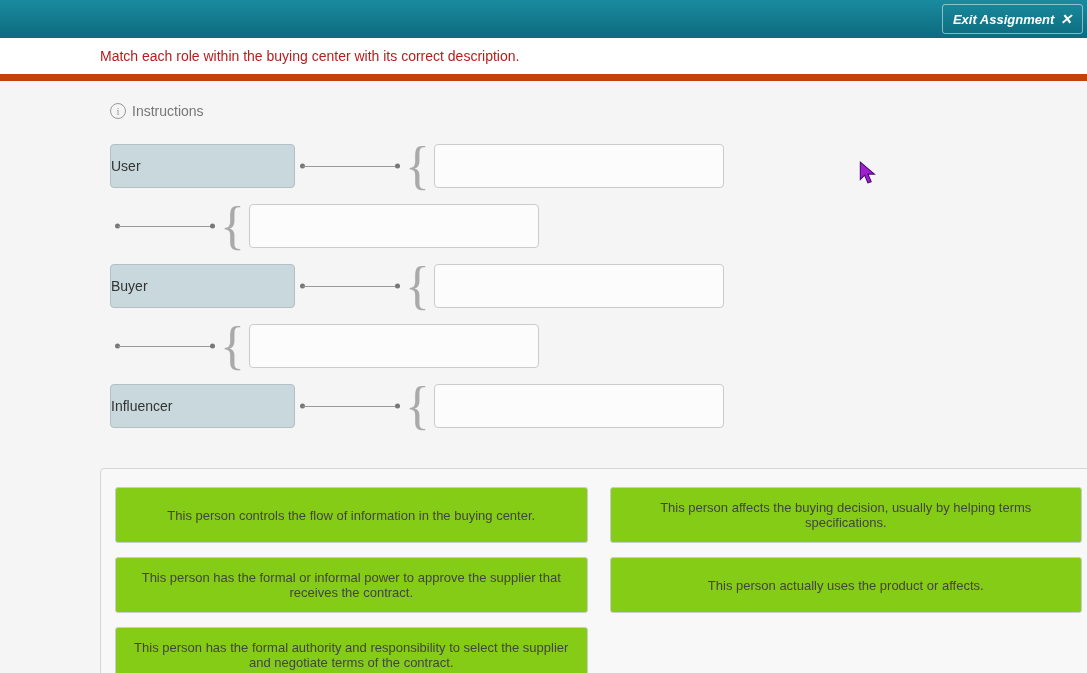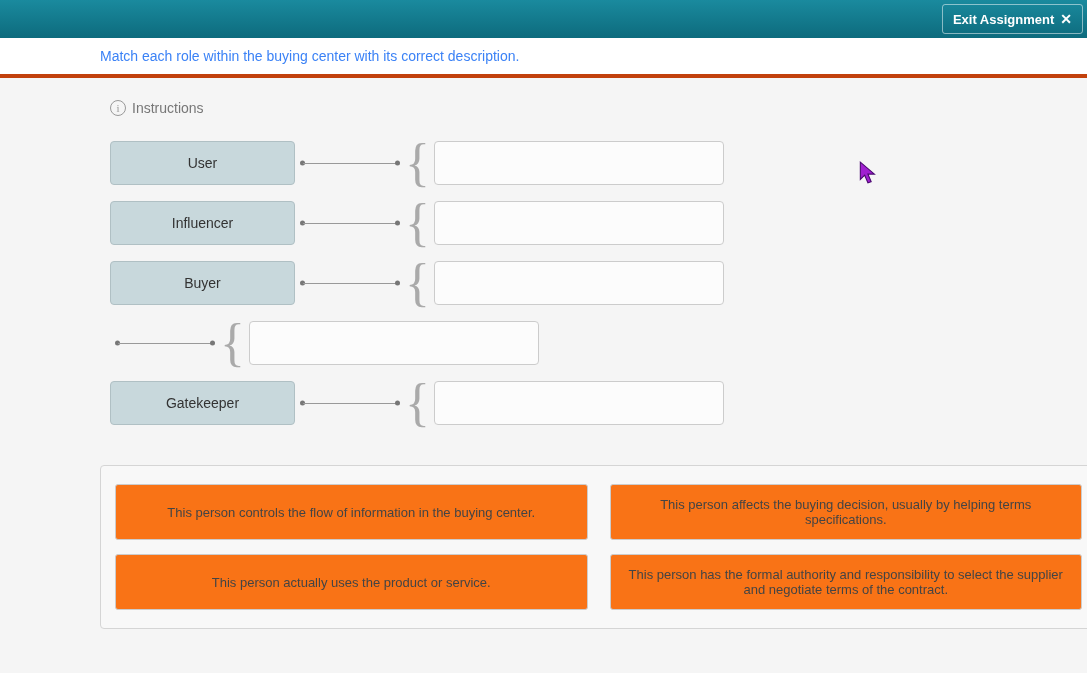--- a/index.html
+++ b/index.html
@@ -28,31 +28,32 @@
       border: 1px solid rgba(255,255,255,0.5);
       color: #fff;
       padding: 6px 10px;
       font-size: 13px;
       font-weight: bold;
       display: flex;
       align-items: center;
       gap: 6px;
       cursor: pointer;
       border-radius: 3px;
+      font-style: italic;
     }
     .exit-btn .x {
       font-weight: bold;
       font-size: 14px;
     }
     .prompt-bar {
       background: #fff;
       padding: 10px 18px 10px 100px;
       font-size: 14px;
-      color: #3b82f6;
-      border-bottom: 4px solid #c2410c;
+      color: #b91c1c;
+      border-bottom: 7px solid #c2410c;
     }
     .content-area {
       padding: 20px 30px 0 110px;
     }
     .instructions-link {
       display: inline-flex;
       align-items: center;
       gap: 6px;
       color: #777;
       font-size: 14px;
@@ -82,21 +83,21 @@
       align-items: center;
     }
     .role-box {
       width: 185px;
       height: 44px;
       background: #c8d8dc;
       border: 1px solid #b0c0c4;
       border-radius: 4px;
       display: flex;
       align-items: center;
-      justify-content: center;
+      justify-content: flex-start;
       font-size: 14px;
       color: #333;
       cursor: default;
       flex-shrink: 0;
     }
     .connector {
       width: 110px;
       height: 44px;
       position: relative;
       flex-shrink: 0;
@@ -142,21 +143,21 @@
       border-radius: 4px;
       padding: 18px 14px;
       background: #f8f8f8;
       display: grid;
       grid-template-columns: 1fr 1fr;
       gap: 14px 22px;
       margin-left: -10px;
       margin-right: -40px;
     }
     .answer-card {
-      background: #f97316;
+      background: #84cc16;
       border: 1px solid #ccc;
       border-radius: 3px;
       padding: 12px 16px;
       font-size: 13px;
       color: #444;
       text-align: center;
       cursor: grab;
       display: flex;
       align-items: center;
       justify-content: center;
@@ -199,75 +200,75 @@
         </div>
       <div class="connector">
           <div class="connector-dot-left"></div>
           <div class="connector-line"></div>
           <div class="connector-dot-right"></div>
         </div>
       <span class="brace">{</span>
       <div class="drop-target"></div>
     </div>
     <div class="match-row">
+      <div class="connector">
+          <div class="connector-dot-left"></div>
+          <div class="connector-line"></div>
+          <div class="connector-dot-right"></div>
+        </div>
+      <span class="brace">{</span>
+      <div class="drop-target"></div>
+    </div>
+    <div class="match-row">
+      <div class="role-box">
+          <span>Buyer</span>
+        </div>
+      <div class="connector">
+          <div class="connector-dot-left"></div>
+          <div class="connector-line"></div>
+          <div class="connector-dot-right"></div>
+        </div>
+      <span class="brace">{</span>
+      <div class="drop-target"></div>
+    </div>
+    <div class="match-row">
+      <div class="connector">
+          <div class="connector-dot-left"></div>
+          <div class="connector-line"></div>
+          <div class="connector-dot-right"></div>
+        </div>
+      <span class="brace">{</span>
+      <div class="drop-target"></div>
+    </div>
+    <div class="match-row">
       <div class="role-box">
           <span>Influencer</span>
         </div>
       <div class="connector">
           <div class="connector-dot-left"></div>
           <div class="connector-line"></div>
           <div class="connector-dot-right"></div>
         </div>
       <span class="brace">{</span>
       <div class="drop-target"></div>
     </div>
-    <div class="match-row">
-      <div class="role-box">
-          <span>Buyer</span>
-        </div>
-      <div class="connector">
-          <div class="connector-dot-left"></div>
-          <div class="connector-line"></div>
-          <div class="connector-dot-right"></div>
-        </div>
-      <span class="brace">{</span>
-      <div class="drop-target"></div>
-    </div>
-    <div class="match-row">
-      <div class="connector">
-          <div class="connector-dot-left"></div>
-          <div class="connector-line"></div>
-          <div class="connector-dot-right"></div>
-        </div>
-      <span class="brace">{</span>
-      <div class="drop-target"></div>
-    </div>
-    <div class="match-row">
-      <div class="role-box">
-          <span>Gatekeeper</span>
-        </div>
-      <div class="connector">
-          <div class="connector-dot-left"></div>
-          <div class="connector-line"></div>
-          <div class="connector-dot-right"></div>
-        </div>
-      <span class="brace">{</span>
-      <div class="drop-target"></div>
-    </div>
   </div>
 
   <div class="answer-pool">
     <div class="answer-card">
         <span>This person controls the flow of information in the buying center.</span>
       </div>
     <div class="answer-card">
         <span>This person affects the buying decision, usually by helping terms specifications.</span>
       </div>
     <div class="answer-card">
-        <span>This person actually uses the product or service.</span>
+        <span>This person has the formal or informal power to approve the supplier that receives the contract.</span>
+      </div>
+    <div class="answer-card">
+        <span>This person actually uses the product or affects.</span>
       </div>
     <div class="answer-card">
         <span>This person has the formal authority and responsibility to select the supplier and negotiate terms of the contract.</span>
       </div>
   </div>
 
   
 
 </div>
 

